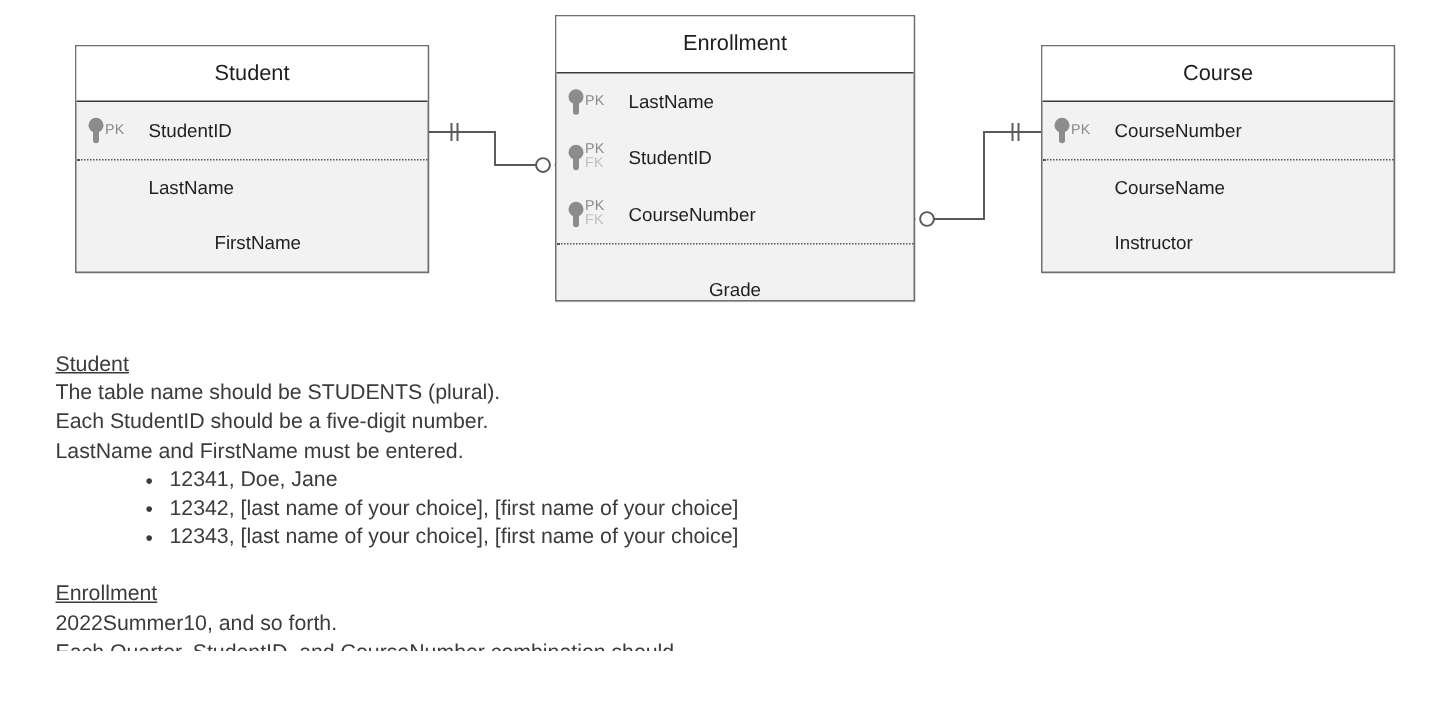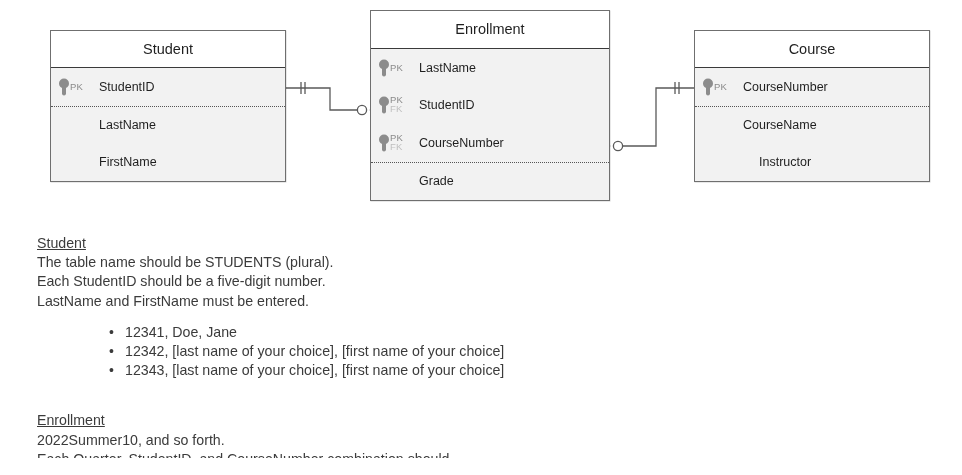--- a/index.html
+++ b/index.html
@@ -119,21 +119,21 @@
     line-height: 19.2px;
     color: #3b3b3b;
   }
   .note-block { margin: 0; }
   .note-heading {
     text-decoration: underline;
     color: #3b3b3b;
   }
   .note-line { white-space: pre-wrap; }
   .note-bullets {
-    margin: 12px;
+    margin: 0;
     padding-left: 60px;
     list-style: none;
   }
   .note-bullets li {
     position: relative;
     padding-left: 16px;
   }
   .note-bullets li::before {
     content: "\2022";
     position: absolute;
@@ -196,21 +196,21 @@
             <span class="tag-pk">PK</span>
           </span>
         </div>
         <span class="attr-name">StudentID</span>
       </div>
       <div class="divider-dotted" style="top:38px;"></div>
       <div class="attr-row" style="height:37px;">
         <div class="attr-keycell"></div>
         <span class="attr-name">LastName</span>
       </div>
-      <div class="attr-row" style="height:37px;">
+      <div class="attr-row" style="height:37px;gap:44px;">
         <div class="attr-keycell"></div>
         <span class="attr-name">FirstName</span>
       </div>
     </div>
   </div>
 
   <div class="entity" style="left:370px; top:10px; width:240px; height:191px;">
     <div class="entity-header" style="height:38px;">Enrollment</div>
     <div class="entity-body" style="height:151px;">
       <div class="attr-row" style="height:37px;">
@@ -245,21 +245,21 @@
               <span class="stem"></span>
           </span>
           <span class="key-tags">
             <span class="tag-pk">PK</span>
             <span class="tag-fk">FK</span>
           </span>
         </div>
         <span class="attr-name">CourseNumber</span>
       </div>
       <div class="divider-dotted" style="top:113px;"></div>
-      <div class="attr-row" style="height:38px;">
+      <div class="attr-row" style="height:38px;flex-direction:column;">
         <div class="attr-keycell"></div>
         <span class="attr-name">Grade</span>
       </div>
     </div>
   </div>
 
   <div class="entity" style="left:694px; top:30px; width:236px; height:152px;">
     <div class="entity-header" style="height:37px;">Course</div>
     <div class="entity-body" style="height:113px;">
       <div class="attr-row" style="height:38px;">
@@ -272,21 +272,21 @@
             <span class="tag-pk">PK</span>
           </span>
         </div>
         <span class="attr-name">CourseNumber</span>
       </div>
       <div class="divider-dotted" style="top:38px;"></div>
       <div class="attr-row" style="height:37px;">
         <div class="attr-keycell"></div>
         <span class="attr-name">CourseName</span>
       </div>
-      <div class="attr-row" style="height:37px;gap:16px;">
+      <div class="attr-row" style="height:37px;">
         <div class="attr-keycell"></div>
         <span class="attr-name">Instructor</span>
       </div>
     </div>
   </div>
 </div>
 
 <div id="notes">
 
   <div class="note-block">

